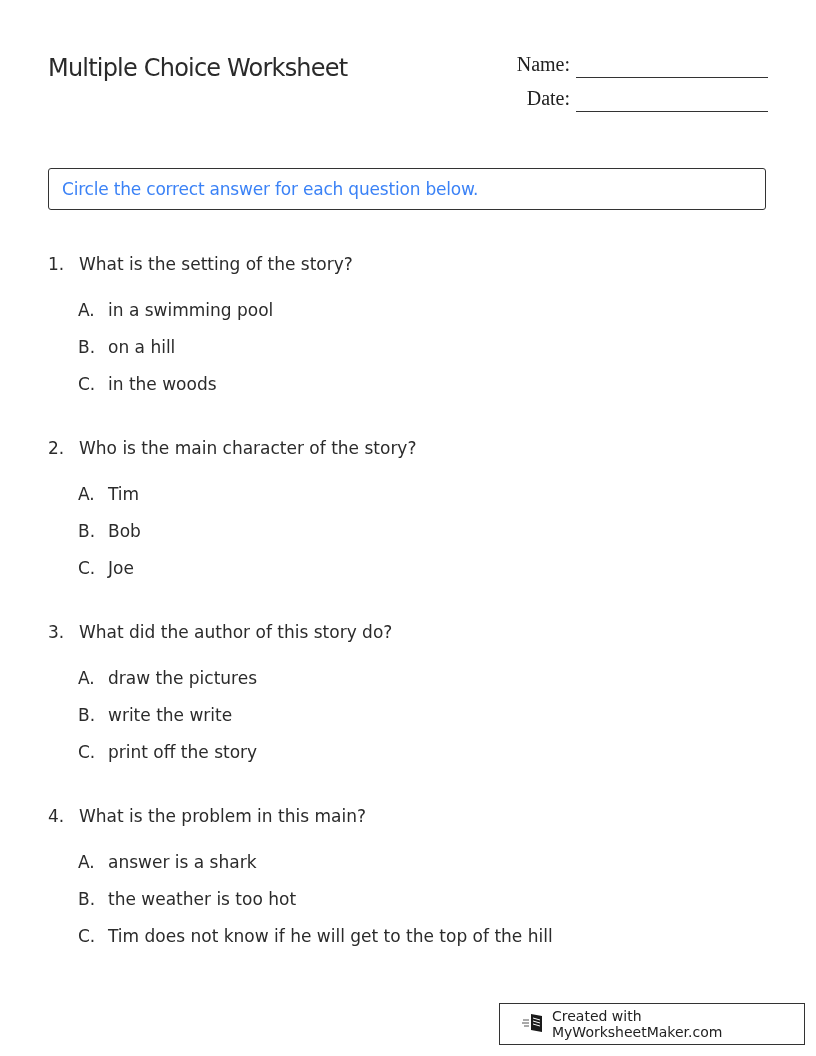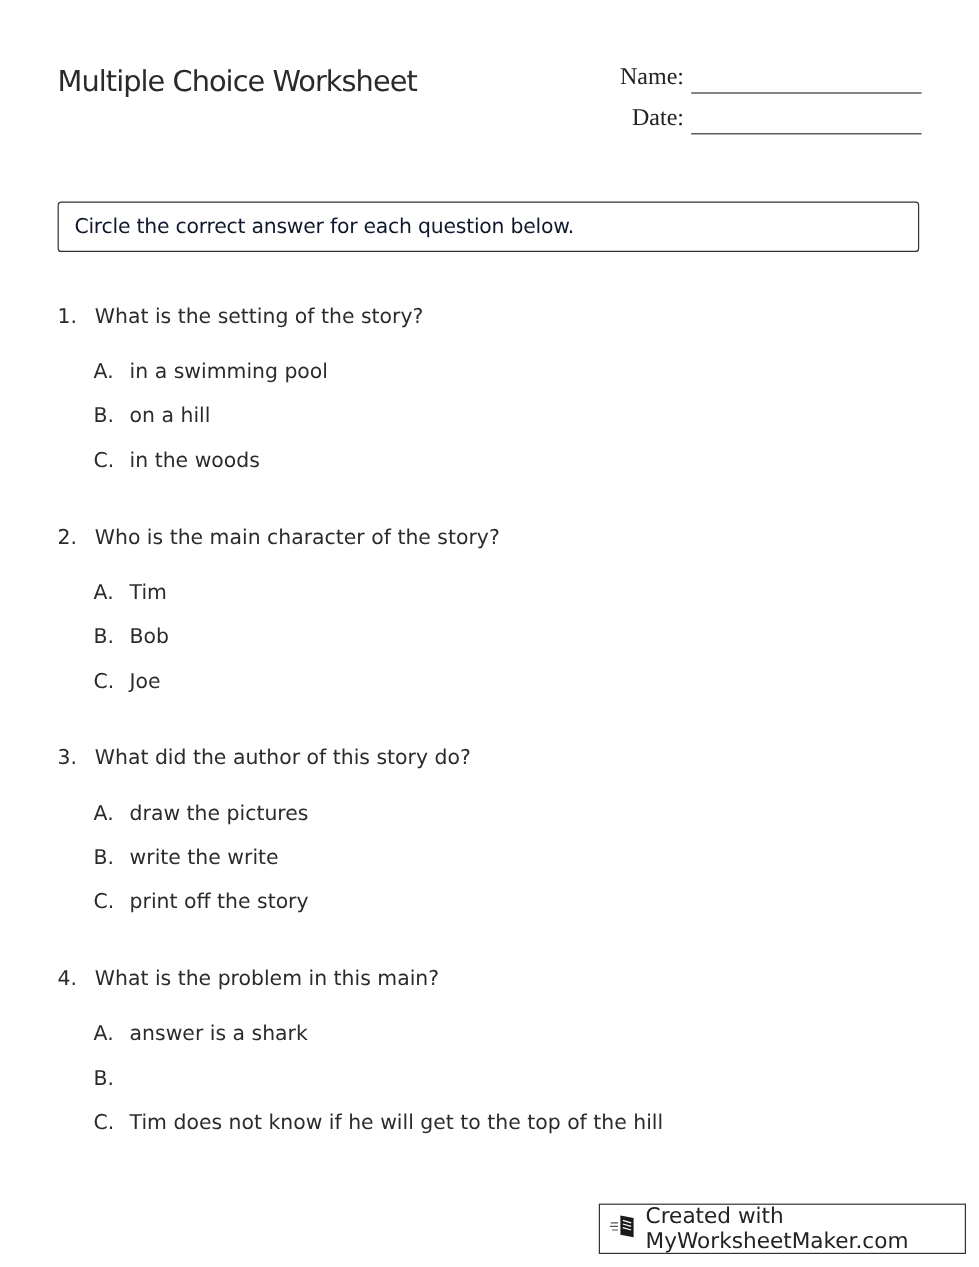--- a/index.html
+++ b/index.html
@@ -17,34 +17,34 @@
       position: absolute; right: 198px; bottom: 2px;
       font-family: "Liberation Serif", serif; font-size: 20px; color: #222;
     }
     .field-line {
       position: absolute; left: 76px; right: 0; bottom: 0;
       border-bottom: 1px solid #333;
     }
     .instructions {
       position: absolute; left: 48px; top: 168px; width: 718px; height: 42px;
       border: 1px solid #333; border-radius: 3px; box-sizing: border-box;
-      padding: 0 13px; line-height: 40px; font-size: 17px; color: #0f172a;
+      padding: 0 13px; line-height: 40px; font-size: 17px; color: #3b82f6;
       letter-spacing: -0.2px;
     }
     .question { position: absolute; left: 48px; }
     .q-row { font-size: 17px; line-height: 22px; height: 22px; display: flex; }
     .q-num { width: 31px; }
     .options { margin-top: 24px; padding-left: 30px; }
     .opt { font-size: 17px; line-height: 22px; height: 37px; display: flex; }
     .opt-letter { width: 30px; }
     .footer {
       position: absolute; left: 499px; top: 1003px; width: 306px; height: 42px;
       border: 1px solid #333; box-sizing: border-box;
-      display: flex; align-items: center; padding-left: 8px;
-      font-size: 18px; color: #222;
+      display: flex; align-items: center; padding-left: 22px;
+      font-size: 14px; color: #222;
     }
     .footer svg { margin-right: 6px; }
   </style>
 </head>
 <body>
 
 <h1 class="title">Multiple Choice Worksheet</h1>
 
 <div class="field-row" style="top:54px;">
   <span class="field-label">Name:</span>
@@ -125,20 +125,21 @@
     <span class="q-num">4.</span>
     <span>What is the problem in this main?</span>
   </div>
   <div class="options">
     <div class="opt">
         <span class="opt-letter">A.</span>
         <span>answer is a shark</span>
       </div>
     <div class="opt">
         <span class="opt-letter">B.</span>
+        <span>the weather is too hot</span>
       </div>
     <div class="opt">
         <span class="opt-letter">C.</span>
         <span>Tim does not know if he will get to the top of the hill</span>
       </div>
   </div>
 </div>
 
 <div class="footer">
   <span>

